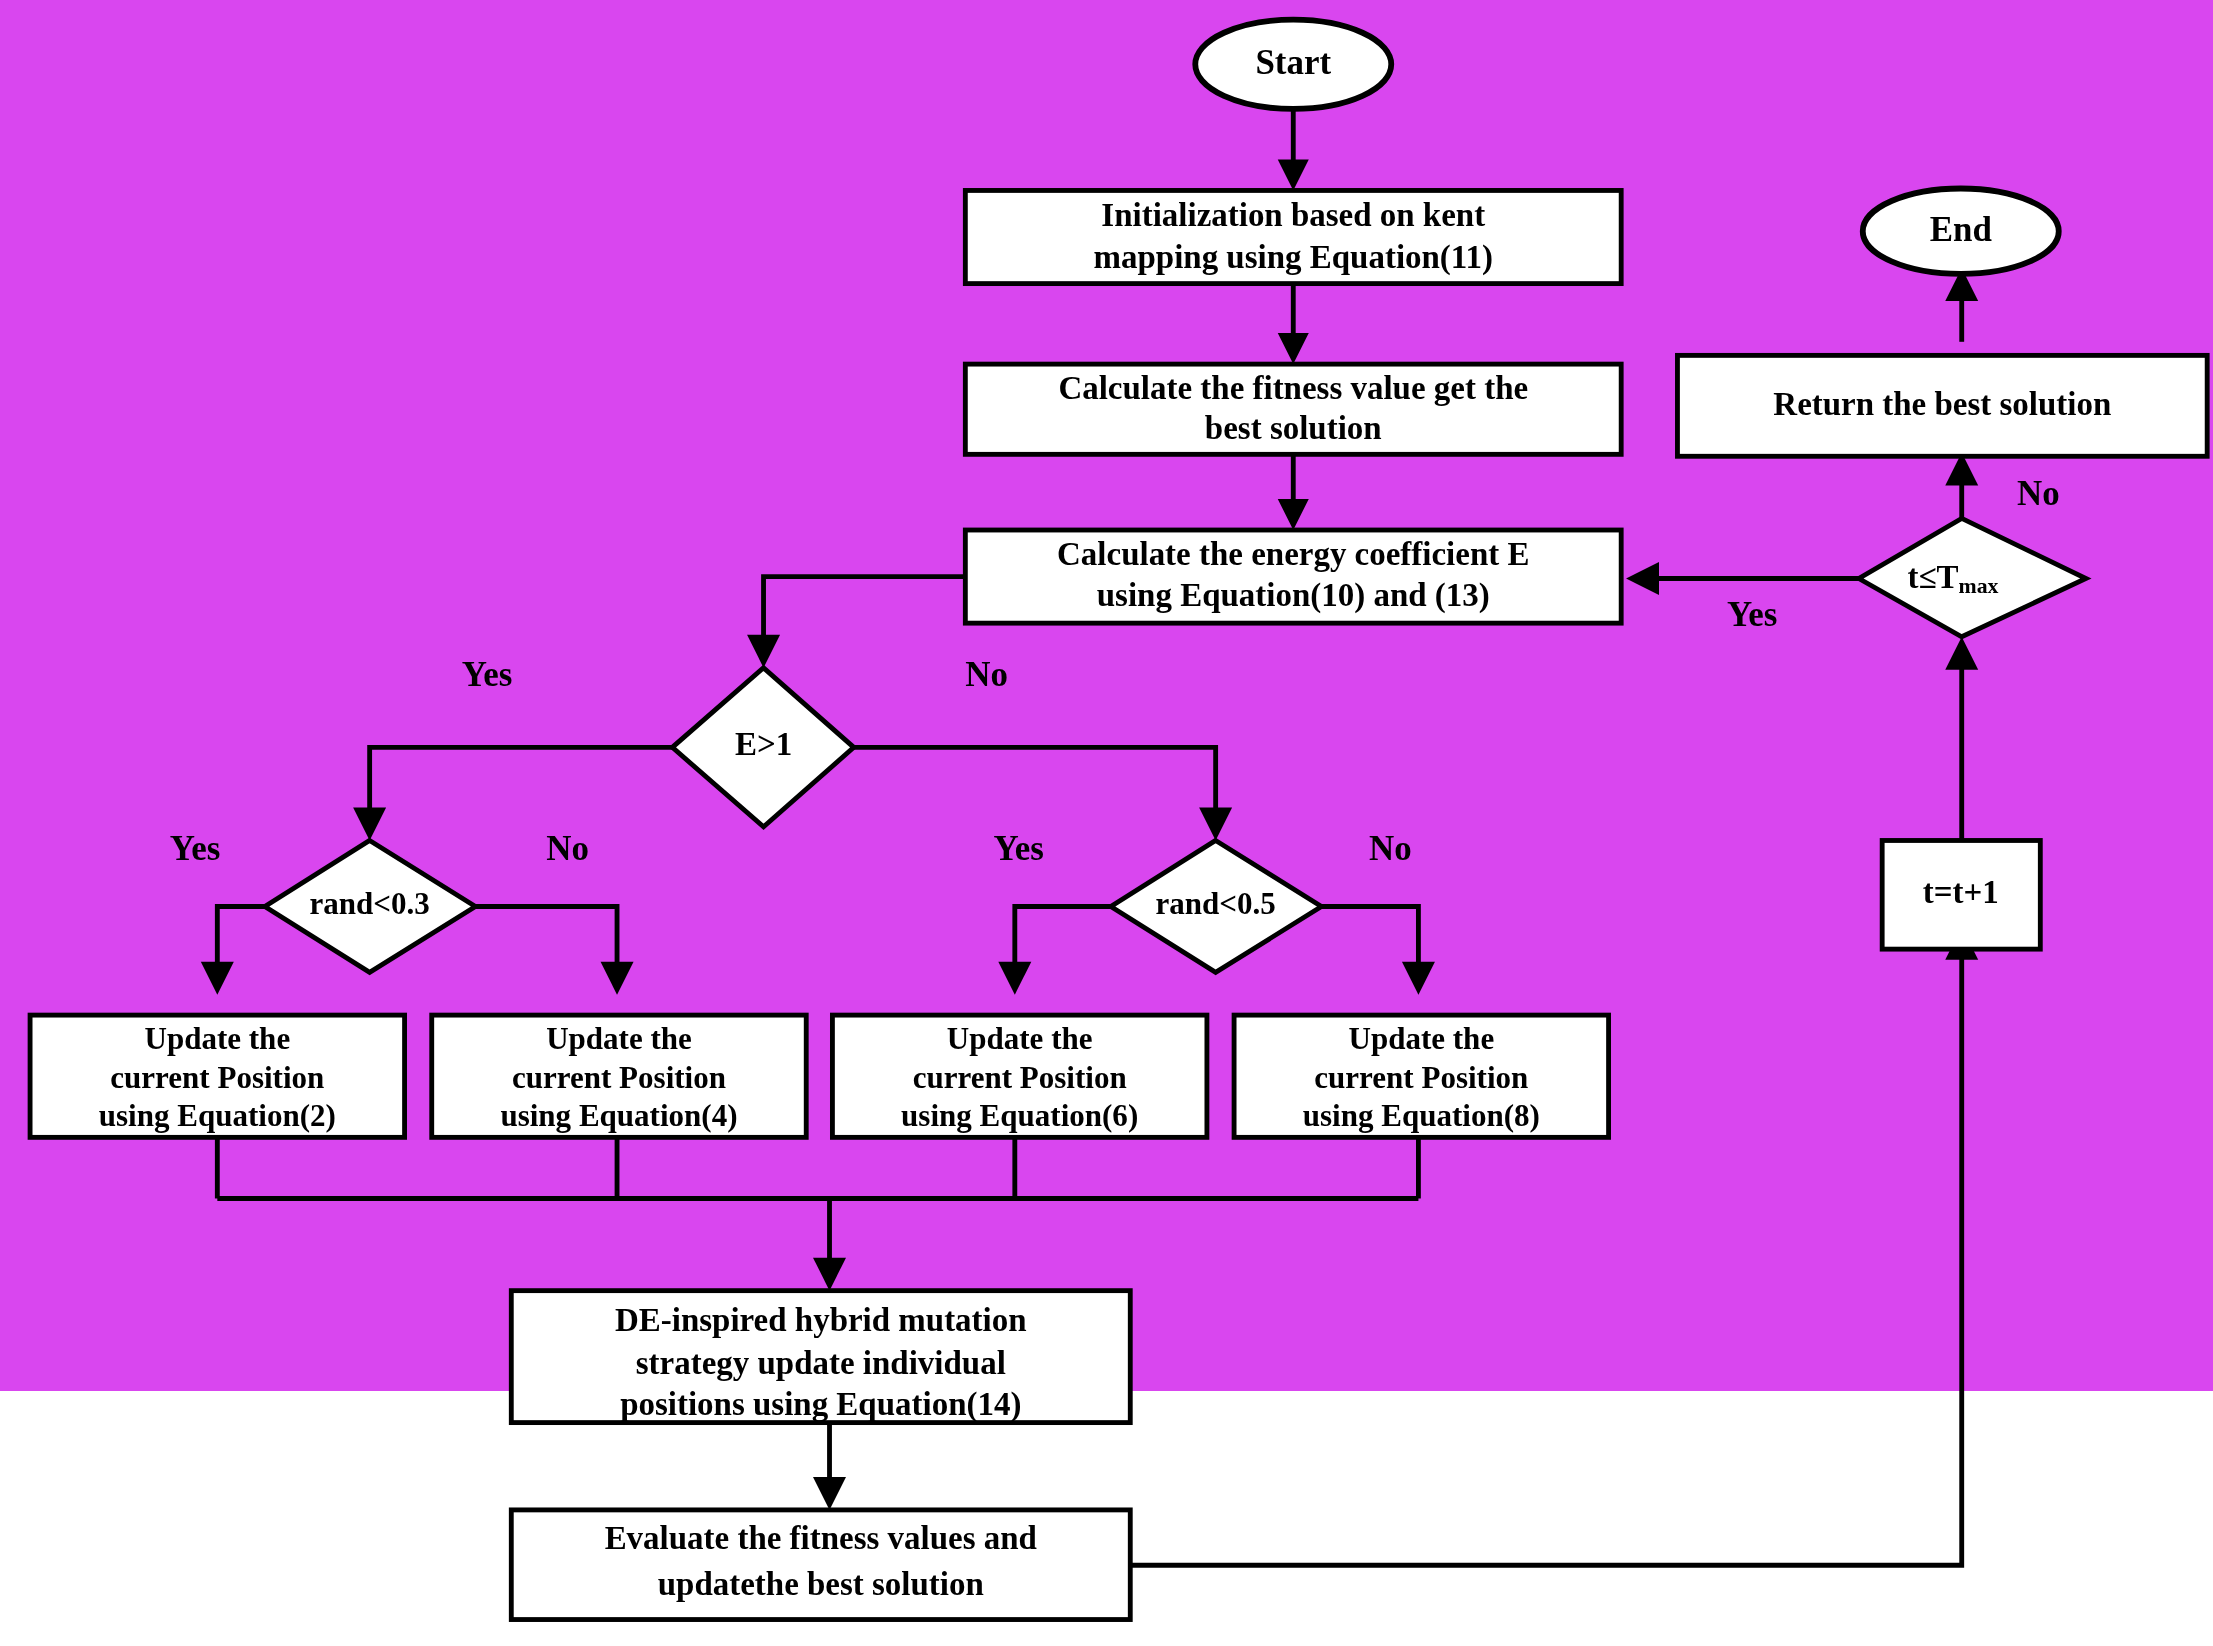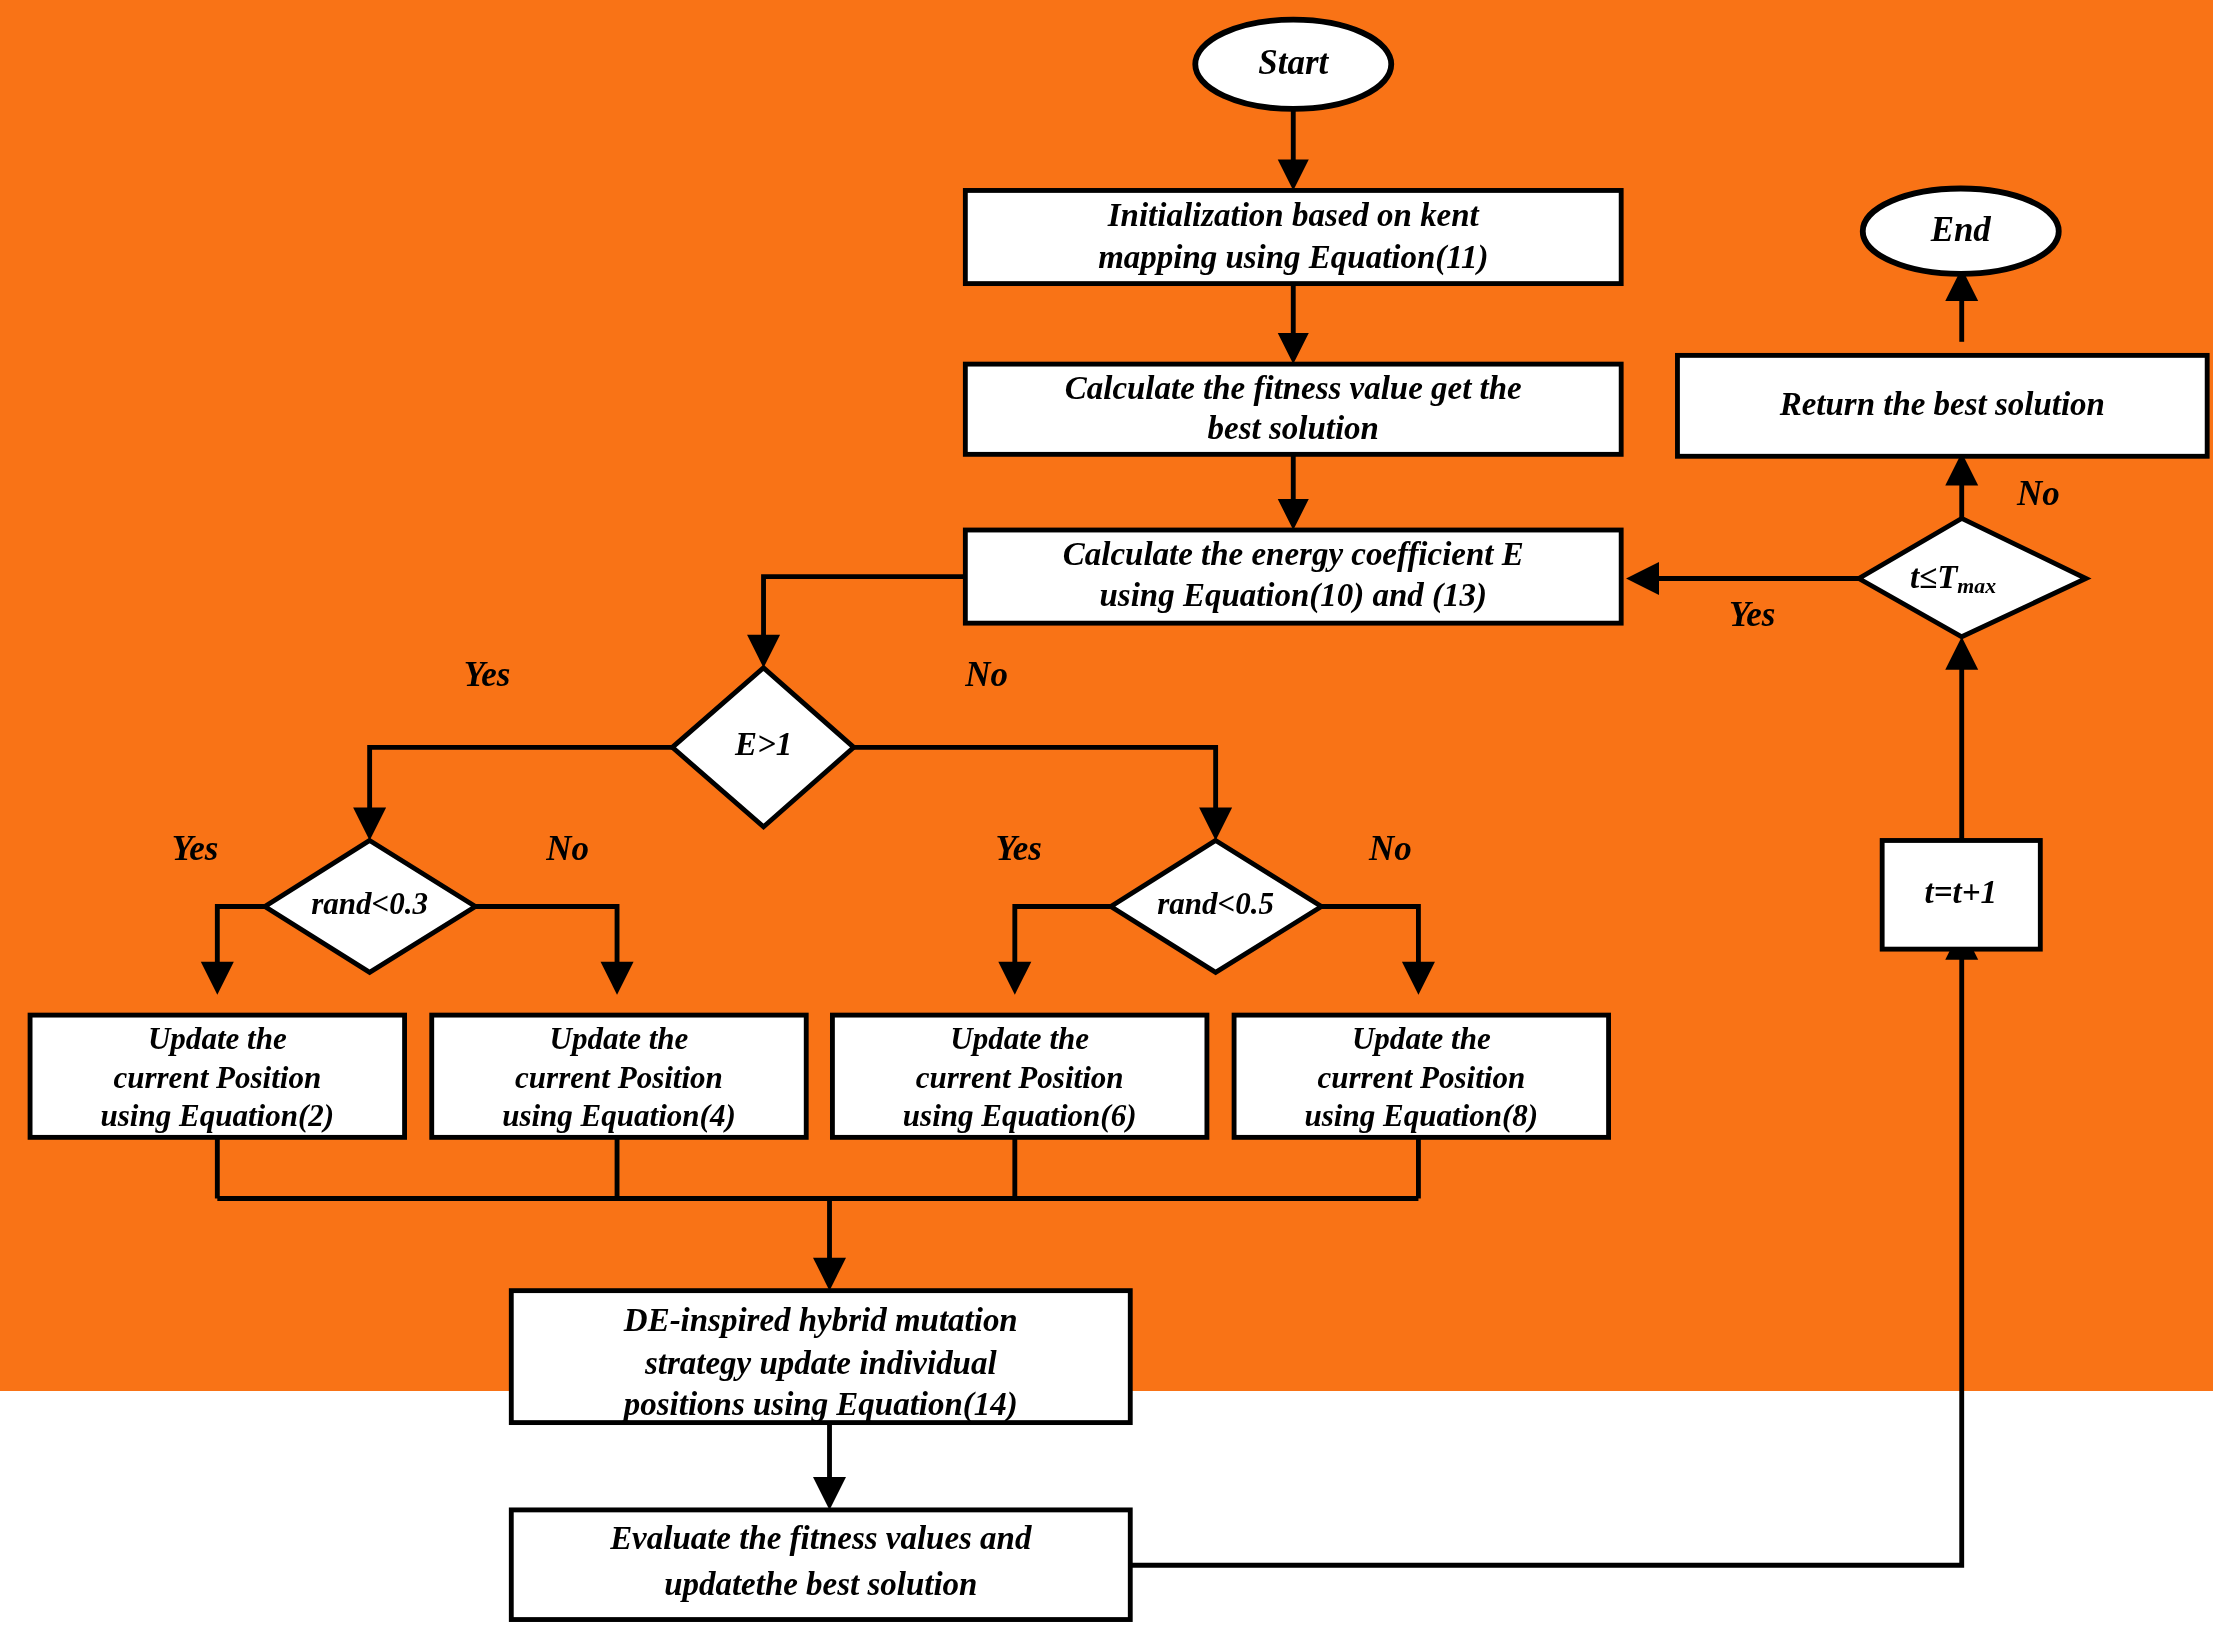--- a/index.html
+++ b/index.html
@@ -11,22 +11,21 @@
   body {
     width: 2213px;
     height: 1647px;
     overflow: hidden;
     font-family: "Liberation Serif", "DejaVu Serif", serif;
   }
   #flow-root {
     position: relative;
     width: 2213px;
     height: 1391px;
-    background: #f97316;
-    font-style: italic;
+    background: #d946ef;
   }
   svg.flow-canvas {
     position: absolute;
     left: 0;
     top: 0;
     width: 2213px;
     height: 1647px;
     display: block;
   }
   .shape-stroke {

